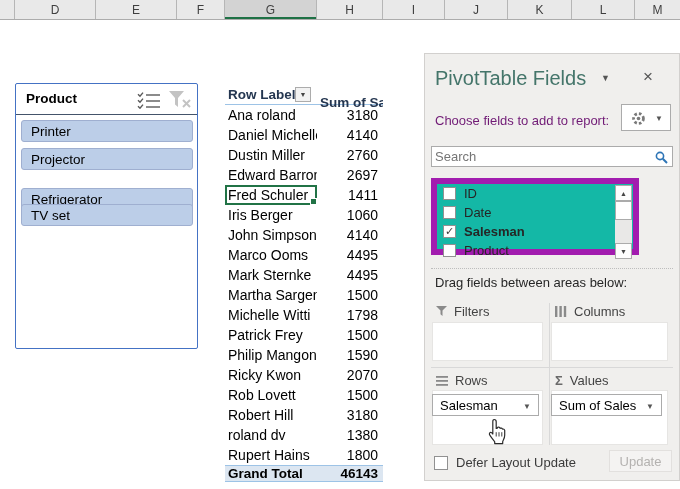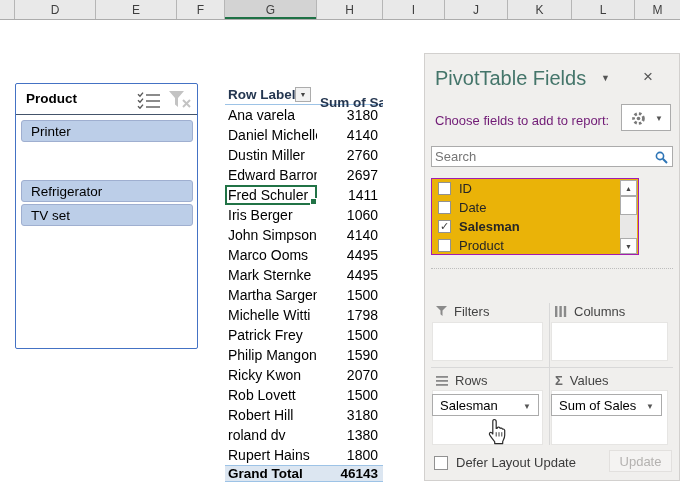--- a/index.html
+++ b/index.html
@@ -54,21 +54,21 @@
   .gearbtn { position:absolute; left:196px; top:50px; width:50px; height:27px;
     background:#fff; border:1px solid #ABABAB; }
   .gearbtn svg { position:absolute; left:9px; top:6px; }
   .gearbtn .ga { position:absolute; right:7px; top:9px; font-size:8px; color:#555; }
   .searchbox { position:absolute; left:6px; top:92px; width:242px; height:21px;
     background:#fff; border:1px solid #ABABAB; }
   .searchbox input { position:absolute; left:3px; top:1px; width:215px; height:17px;
     border:none; outline:none; background:transparent; font:13px "Liberation Sans",sans-serif; color:#444; }
   .searchbox svg { position:absolute; right:4px; top:4px; }
   .fieldlist { position:absolute; left:6px; top:124px; width:208px; height:77px;
-    background:#eab308; border:1px solid #a21caf; }
+    background:#14b8a6; border:6px solid #a21caf; }
   .frow { position:absolute; left:0; width:220px; height:19px; }
   .fcb { position:absolute; left:6px; top:3px; width:13px; height:13px;
     background:#fff; border:1px solid #919191; font-size:11px; line-height:11px;
     text-align:center; color:#3B3B3B; }
   .flabel { position:absolute; left:27px; top:2px; color:#262626; }
   .frow.checked .flabel { font-weight:bold; }
   .fscroll { position:absolute; right:1px; top:1px; width:17px; height:74px; background:#E9E8E7; }
   .fsbtn { position:absolute; left:0; width:17px; height:16px; background:#FDFDFD;
     border:1px solid #ABABAB; font-size:7px; color:#444; display:flex;
     align-items:center; justify-content:center; }
@@ -126,32 +126,33 @@
     </svg>
     <svg class="sl-icon-cf" viewBox="0 0 24 19">
       <polygon points="1,1 16,1 10,8 10,17 7,14.5 7,8" fill="#C3C3C3"></polygon>
       <g stroke="#C3C3C3" stroke-width="2">
           <line x1="15" y1="10" x2="22" y2="17"></line>
           <line x1="22" y1="10" x2="15" y2="17"></line>
         </g>
     </svg>
     <div class="sl-sep"></div>
     <div class="sl-item" style="top:36px">Printer</div>
-    <div class="sl-item" style="top:96px">Refrigerator</div>
+    <div class="sl-item" style="top:64px">Projector</div>
+    <div class="sl-item" style="top:104px">Refrigerator</div>
     <div class="sl-item" style="top:120px">TV set</div>
   </div>
 
   <div id="pivot">
     <div class="phdr">
       <span class="rl">Row Labels</span>
       <span class="ddbtn">▼</span>
       <span class="ss">Sum of Sa</span>
     </div>
     <div class="prow" style="top:20px">
-        <div class="pname">Ana varela</div>
+        <div class="pname">Ana roland</div>
         <div class="pval">3180</div>
       </div>
     <div class="prow" style="top:40px">
         <div class="pname">Daniel Michelle</div>
         <div class="pval">4140</div>
       </div>
     <div class="prow" style="top:60px">
         <div class="pname">Dustin Miller</div>
         <div class="pval">2760</div>
       </div>
@@ -259,20 +260,21 @@
         <span class="flabel">Product</span>
       </div>
       <div class="fscroll">
         <div class="fsbtn" style="top:0">▲</div>
         <div class="fsthumb"></div>
         <div class="fsbtn" style="bottom:0;top:auto">▼</div>
       </div>
     </div>
 
     <div class="dotline"></div>
+    <div class="draglbl">Drag fields between areas below:</div>
 
     <div class="vdiv"></div>
     <div class="hdiv"></div>
 
     <div class="arealbl" style="left:11px">
       <svg width="11" height="11" viewBox="0 0 11 11">
         <polygon points="0,0 11,0 6.5,4.5 6.5,10 4.5,8.3 4.5,4.5" fill="#8A8A8A"></polygon>
       </svg>
       <span>Filters</span>
     </div>

